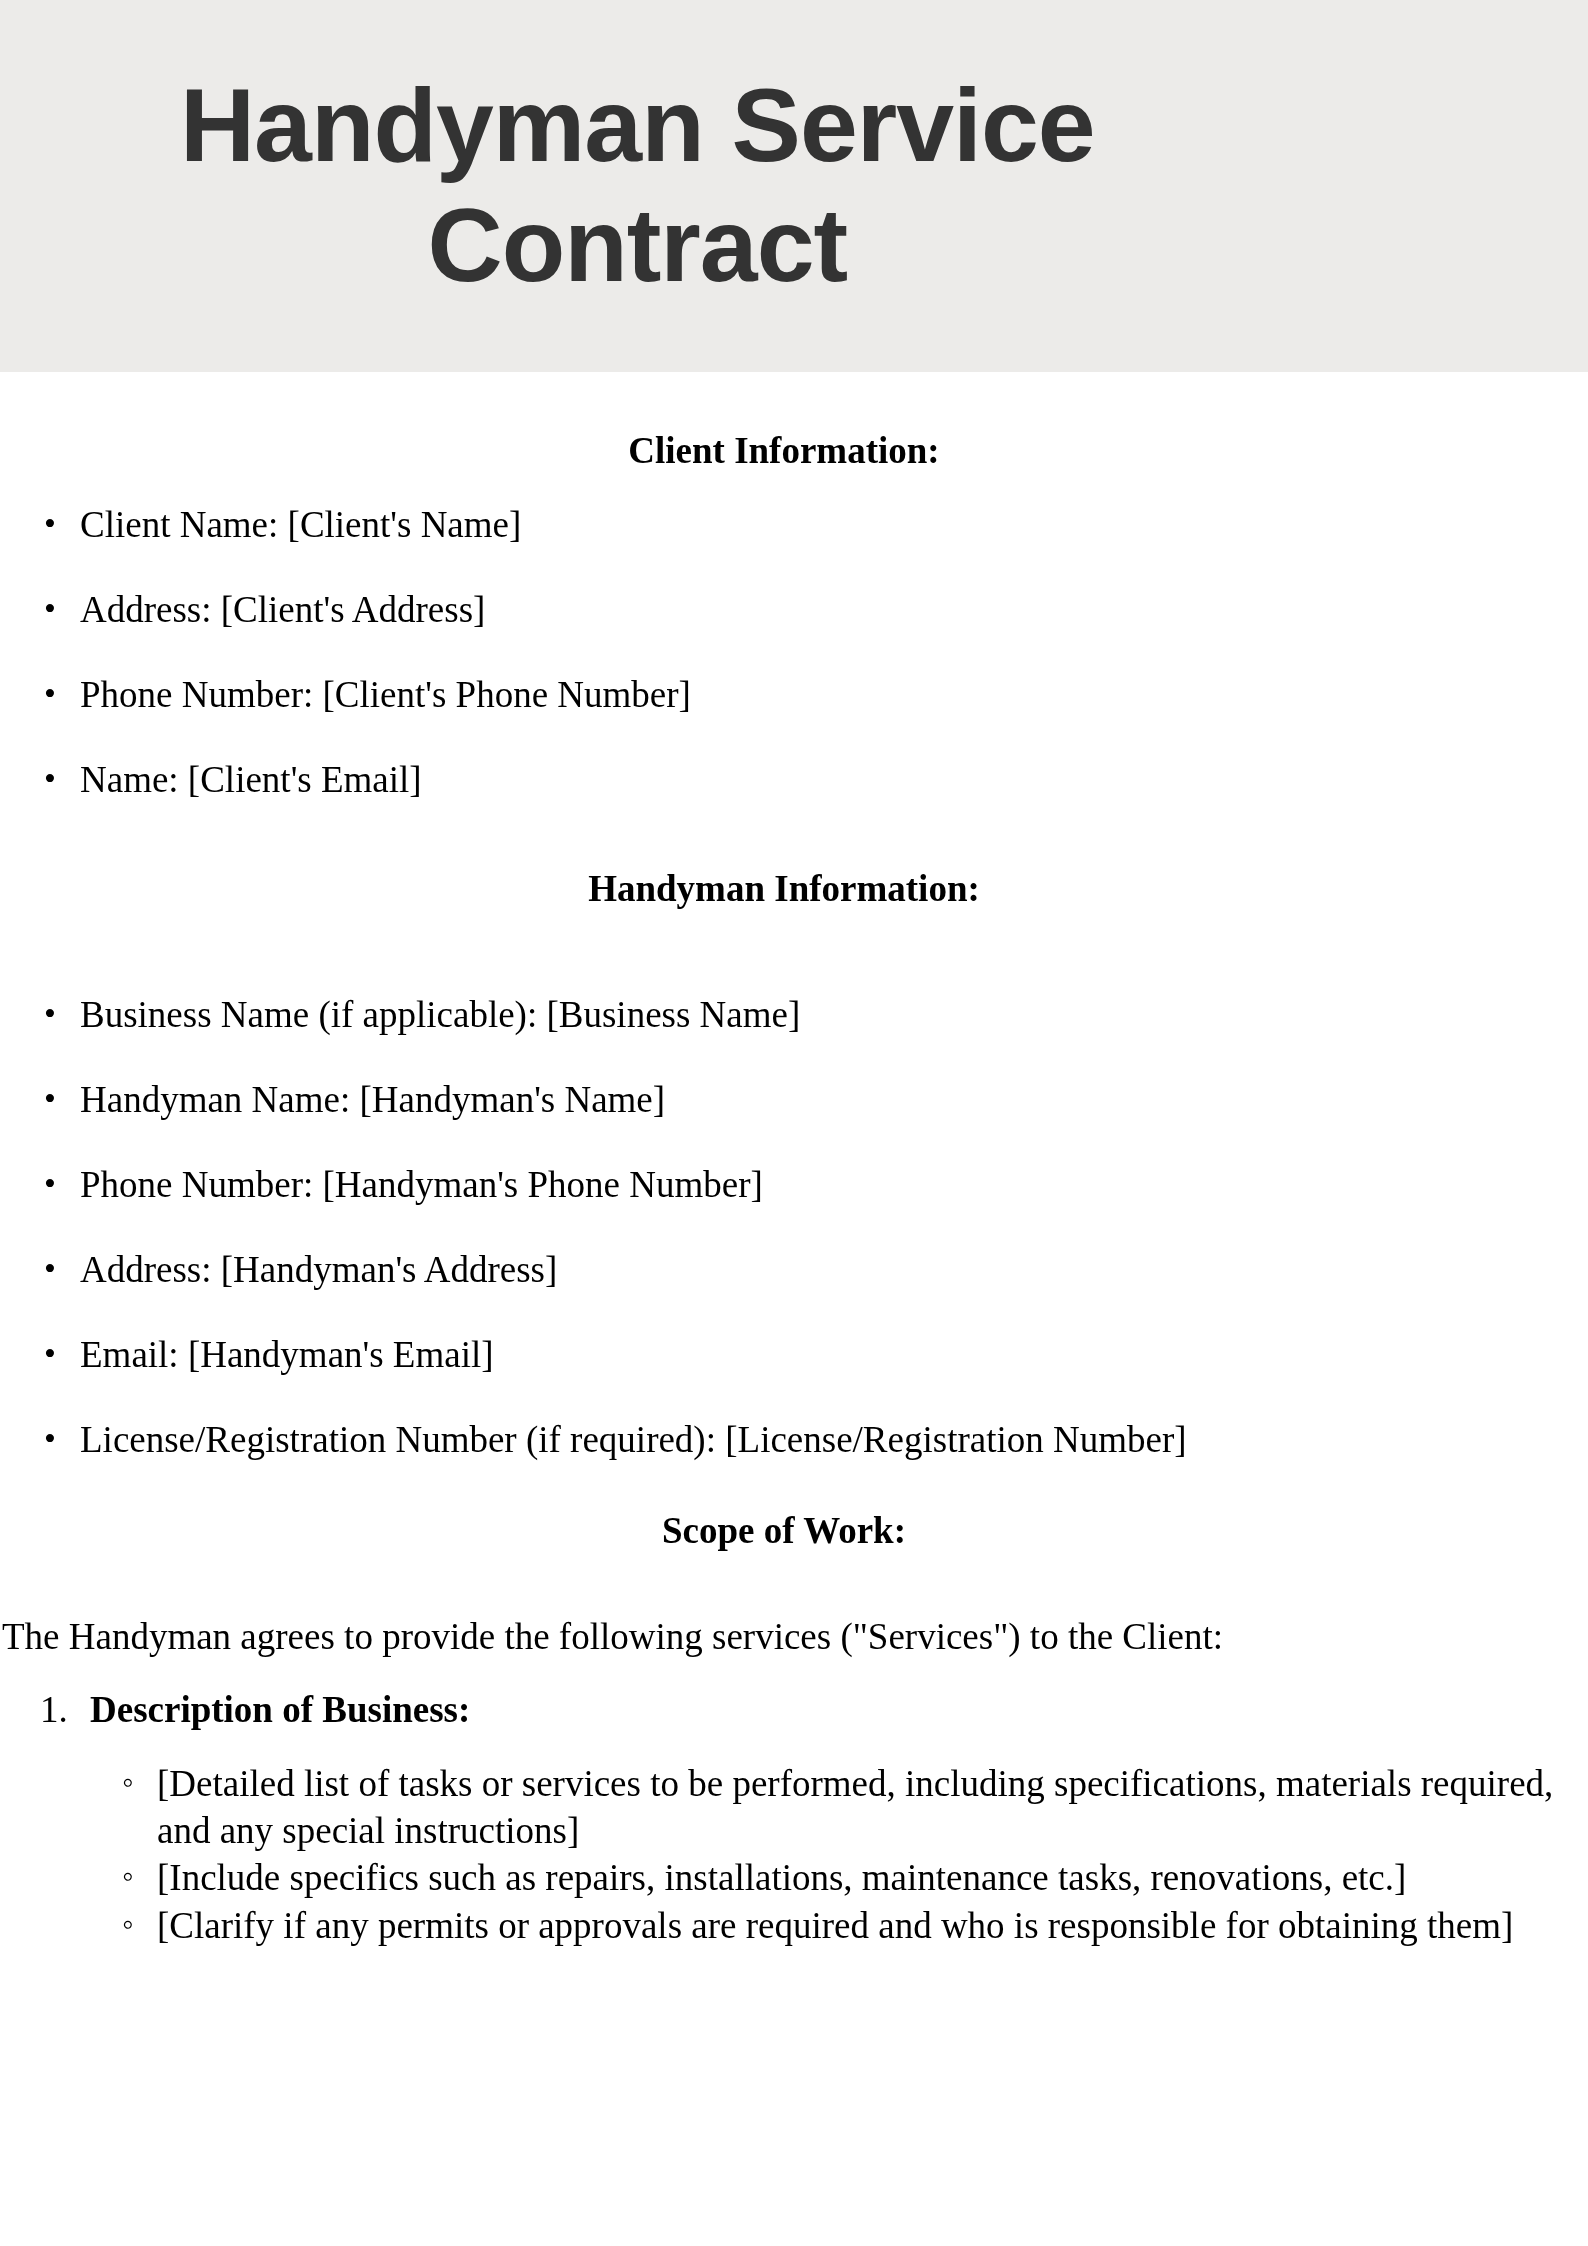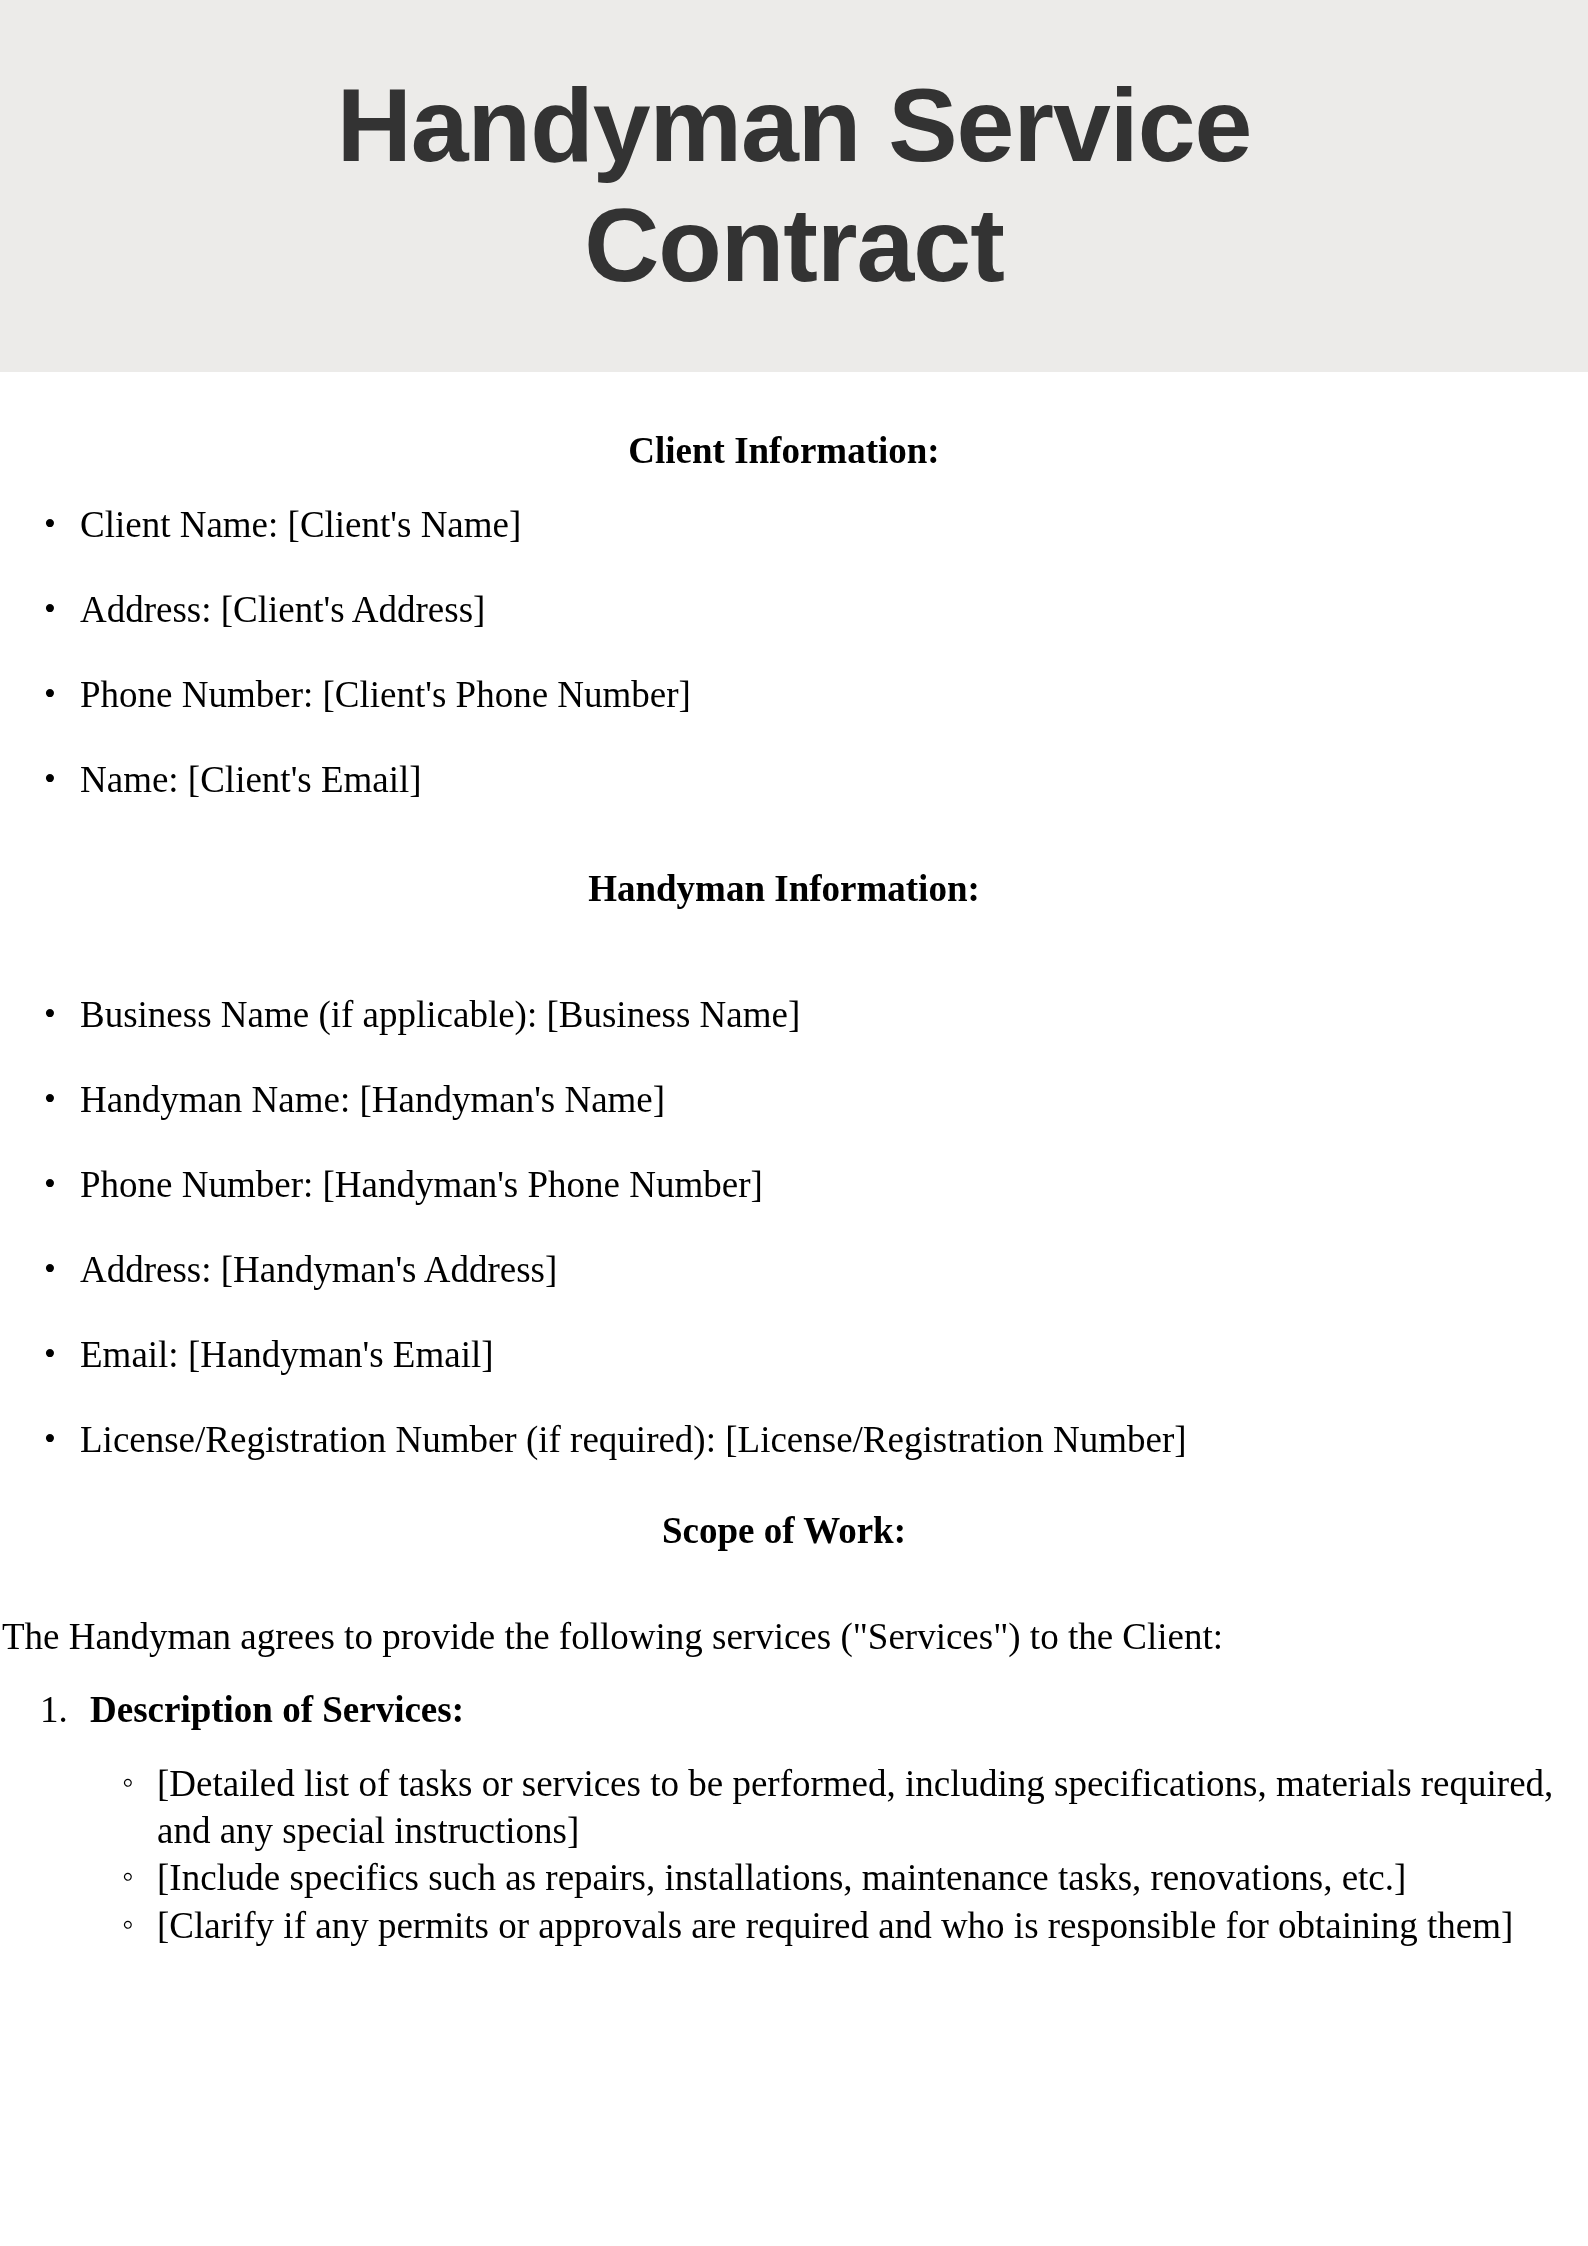--- a/index.html
+++ b/index.html
@@ -16,21 +16,20 @@
   }
 
   
   .doc-header {
     background: #ecebe9;
     width: 100%;
     height: 372px;
     box-sizing: border-box;
     display: flex;
     align-items: center;
-    justify-content: center;
     padding: 0 180px;
   }
   .doc-title {
     font-family: "Liberation Sans", "DejaVu Sans", sans-serif;
     font-weight: bold;
     font-size: 104px;
     line-height: 1.15;
     color: #333333;
     text-align: center;
     letter-spacing: -1px;
@@ -178,21 +177,21 @@
   <div class="section-heading heading-scope">Scope of Work:</div>
 
   <div class="spacer-md"></div>
 
   <p class="lead-paragraph">The Handyman agrees to provide the following services ("Services") to the Client:</p>
 
   <div class="spacer-sm"></div>
 
   <ol class="numbered">
     <li class="num-item">
-      <span class="num-label">Description of Services:</span>
+      <span class="num-label">Description of Business:</span>
     </li>
   </ol>
 
   <div class="spacer-sm"></div>
 
   <ul class="subbullets">
     <li>[Detailed list of tasks or services to be performed, including specifications, materials required, and any special instructions]</li>
     <li class="item-gap-top">[Include specifics such as repairs, installations, maintenance tasks, renovations, etc.]</li>
     <li class="item-gap-top">[Clarify if any permits or approvals are required and who is responsible for obtaining them]</li>
   </ul>

